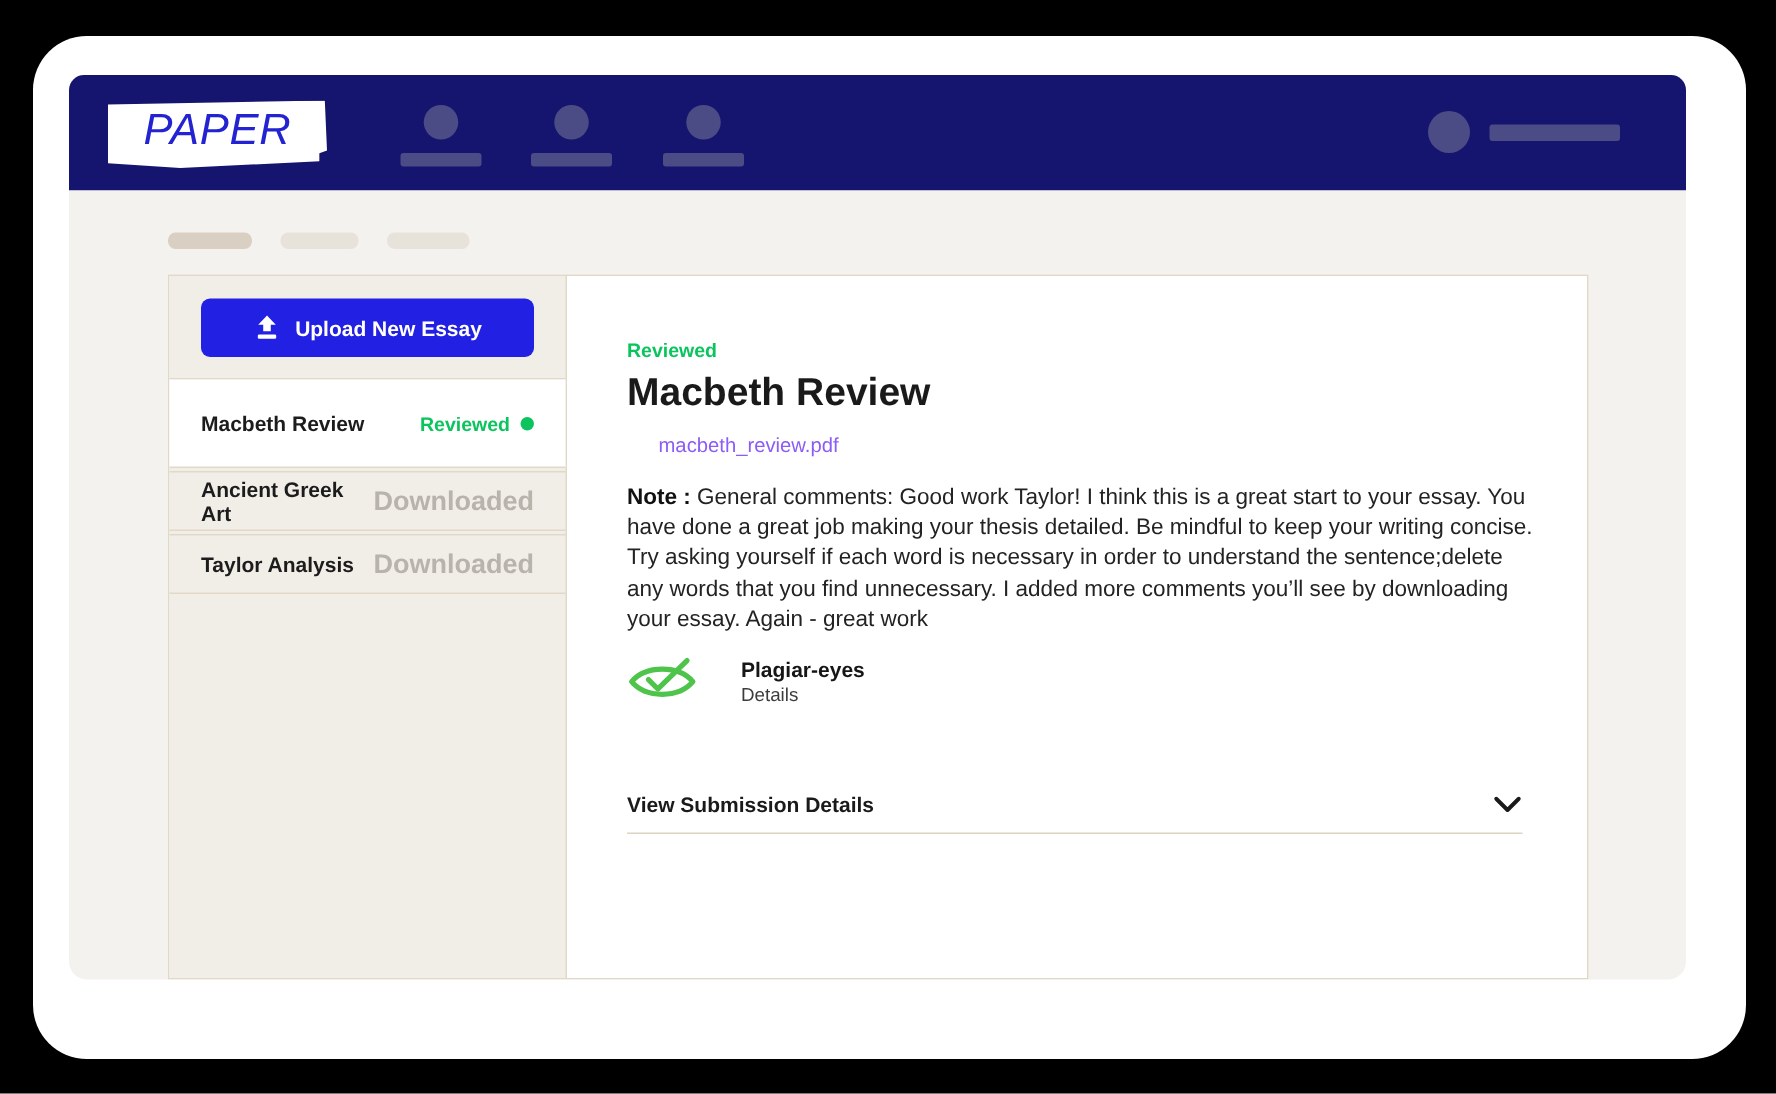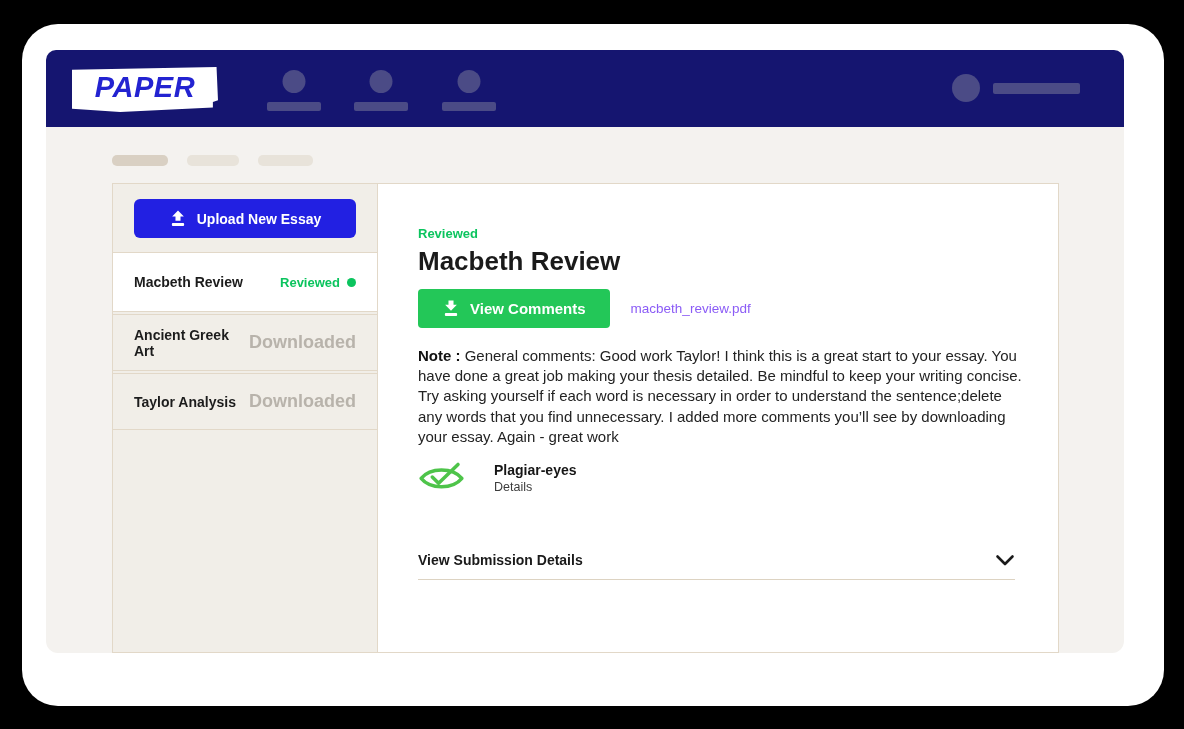--- a/index.html
+++ b/index.html
@@ -20,21 +20,21 @@
     position:relative; width:1078px; height:77px;
     background:#151570; border-radius:10px 10px 0 0;
   }
   .logo-sticker {
     position:absolute; left:26px; top:17px; width:146px; height:45px;
     background:#ffffff;
     clip-path:polygon(0 6%, 99% 0, 100% 74%, 96.5% 78%, 96.5% 90%, 33% 100%, 0 93%);
     display:flex; align-items:center; justify-content:center;
   }
   .logo-text {
-    font-weight:bold; font-style:italic; font-size:29px; color:#2323d1;
+    font-weight:normal; font-style:italic; font-size:29px; color:#2323d1;
     letter-spacing:0.5px; transform:translateY(-2px);
   }
   .nav-ph { position:absolute; top:0; height:77px; width:54px; }
   .nav-ph .ph-circle {
     position:absolute; left:50%; transform:translateX(-50%); top:20px;
     width:23px; height:23px; border-radius:50%; background:#4b4b86;
   }
   .nav-ph .ph-bar {
     position:absolute; left:0; top:52px; width:54px; height:9px;
     border-radius:2px; background:#4b4b86;
@@ -67,21 +67,21 @@
   .upload-btn {
     width:100%; height:39px; background:#2220e2; border:none; border-radius:6px;
     color:#fff; font-weight:bold; font-size:14px; font-family:inherit;
     display:flex; align-items:center; justify-content:center; gap:10px; cursor:pointer;
   }
   .essay-row {
     height:59px; display:flex; align-items:center; justify-content:space-between;
     padding:0 21px; border-bottom:1px solid #e2d8c8; cursor:pointer;
   }
   .essay-row.selected { background:#ffffff; }
-  .essay-row.plain { height:57px; margin-top:2px; border-top:1px solid #e2d8c8; }
+  .essay-row.plain { height:40px; margin-top:2px; border-top:1px solid #e2d8c8; }
   .essay-name { font-weight:bold; font-size:14px; color:#1c1c1c; }
   .status-reviewed {
     color:#0bc45e; font-weight:bold; font-size:13px;
     display:flex; align-items:center; gap:7px;
   }
   .green-dot { width:9px; height:9px; border-radius:50%; background:#0bc45e; display:inline-block; }
   .status-downloaded { color:#b8b3ab; font-weight:bold; font-size:18px; }
   
   .main-col { flex:1; padding:42px 36px 0 40px; background:#ffffff; }
   .review-flag { color:#0bc45e; font-weight:bold; font-size:13px; }
@@ -173,27 +173,20 @@
             <span class="status-downloaded">Downloaded</span>
           </div>
         </div>
 
         <div class="main-col">
           <div class="review-flag">Reviewed</div>
           <h1 class="page-title">Macbeth Review</h1>
 
 
           <div class="btn-row">
-            <button class="view-comments-btn">
-              <svg width="18" height="17" viewBox="0 0 20 18">
-                <path d="M10 11.5 L16.5 4.7 H12.8 V0 H7.2 V4.7 H3.5 Z" fill="#ffffff"></path>
-                <rect x="3.2" y="14" width="13.6" height="3.2" rx="1" fill="#ffffff"></rect>
-              </svg>
-              <span>View Comments</span>
-            </button>
             <span class="file-name">macbeth_review.pdf</span>
           </div>
 
           <p class="note-para"><b>Note :</b> <span>General comments: Good work Taylor! I think this is a great start to your essay. You have done a great job making your thesis detailed. Be mindful to keep your writing concise. Try asking yourself if each word is necessary in order to understand the sentence;delete any words that you find unnecessary. I added more comments you’ll see by downloading your essay. Again - great work</span></p>
 
           <div class="plagiar">
             <svg width="47" height="33" viewBox="0 0 48 34">
               <path d="M3 18 C 12.5 6.5, 35.5 6.5, 45 18 C 35.5 29.5, 12.5 29.5, 3 18 Z" fill="none" stroke="#4ec44a" stroke-width="3.6" stroke-linejoin="round"></path>
               <path d="M14.5 16.5 L21 23 L41 3.5" fill="none" stroke="#4ec44a" stroke-width="3.6" stroke-linecap="round" stroke-linejoin="round"></path>
             </svg>

